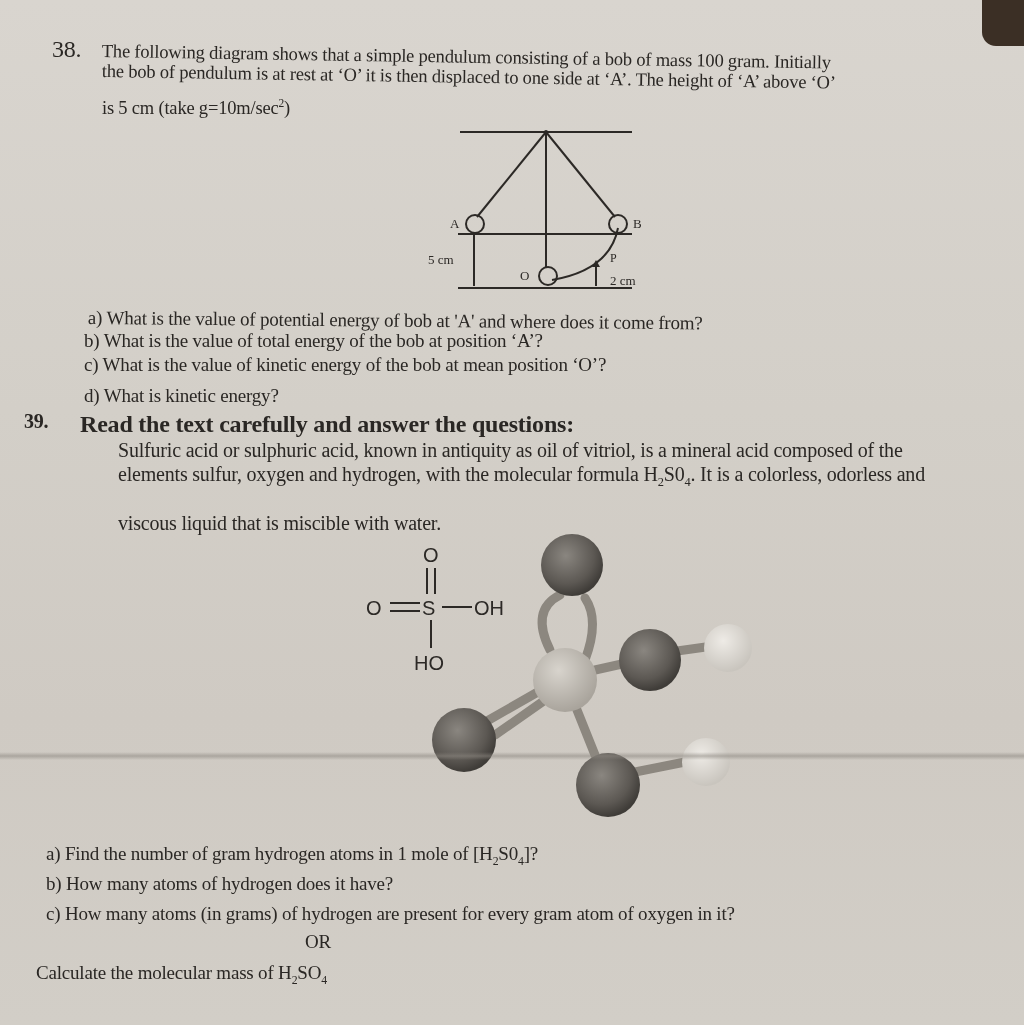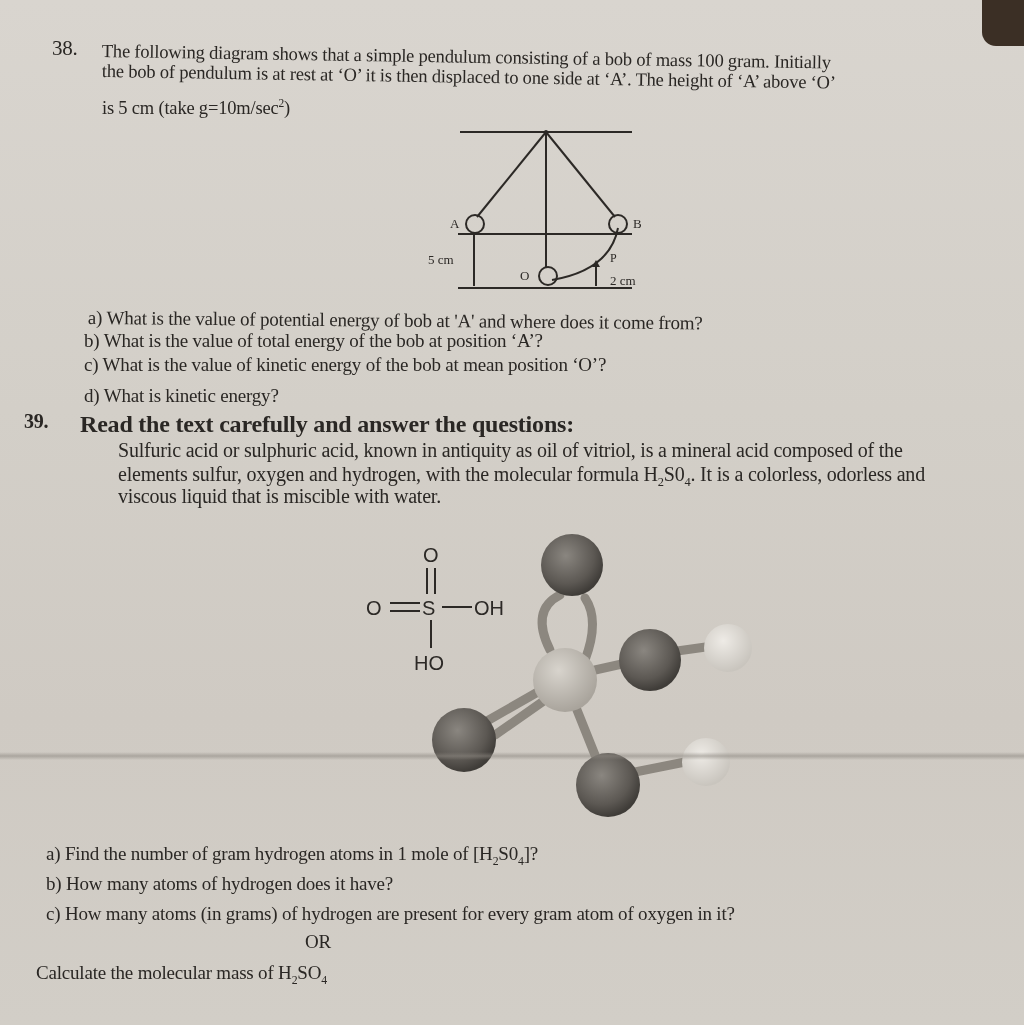--- a/index.html
+++ b/index.html
@@ -11,21 +11,21 @@
   }
   .fold {
     position: absolute; left: 0; top: 752px; width: 1024px; height: 8px;
     background: linear-gradient(180deg, rgba(150,145,138,0) 0%, rgba(140,135,128,0.55) 50%, rgba(150,145,138,0) 100%);
   }
   .corner-tear {
     position: absolute; right: 0; top: 0; width: 42px; height: 46px;
     background: #3b2f25; border-bottom-left-radius: 14px;
   }
   .txt { position: absolute; white-space: nowrap; letter-spacing: -0.2px; }
-  .qnum { font-size: 21px; }
+  .qnum { font-size: 24px; }
   .q38 { font-size: 18.5px; line-height: 19px; }
   .sub { font-size: 19px; }
   .bold { font-weight: bold; margin-top: 10px; }
   .para { font-size: 20px; line-height: 22px; margin-left: 42px; }
   sub, sup { font-size: 62%; }
   .diagram { position: absolute; left: 420px; top: 120px; }
   .molecule { position: absolute; left: 350px; top: 530px; }
 </style>
 </head>
 <body>
@@ -66,21 +66,21 @@
 
 <div class="txt sub" style="left:88px; top:307px; transform:rotate(0.5deg); transform-origin:left top;"><span>a)</span> <span>What is the value of potential energy of bob at 'A' and where does it come from?</span></div>
 <div class="txt sub" style="left:84px; top:330px;"><span>b)</span> <span>What is the value of total energy of the bob at position ‘A’?</span></div>
 <div class="txt sub" style="left:84px; top:354px;"><span>c)</span> <span>What is the value of kinetic energy of the bob at mean position ‘O’?</span></div>
 <div class="txt sub" style="left:84px; top:385px;"><span>d)</span> <span>What is kinetic energy?</span></div>
 
 <div class="txt qnum bold" style="left:24px; top:400px; font-size:20px;">39.</div>
 <div class="txt bold" style="left:80px; top:401px; font-size:24px;">Read the text carefully and answer the questions:</div>
 <div class="txt para" style="left:76px; top:439px;">Sulfuric acid or sulphuric acid, known in antiquity as oil of vitriol, is a mineral acid composed of the</div>
 <div class="txt para" style="left:76px; top:463px;"><span>elements sulfur, oxygen and hydrogen, with the molecular formula H</span><sub>2</sub><span>S0</span><sub>4</sub><span>. It is a colorless, odorless and</span></div>
-<div class="txt para" style="left:76px; top:485px;">viscous liquid that is miscible with water.</div>
+<div class="txt para" style="left:76px; top:512px;">viscous liquid that is miscible with water.</div>
 
 <div class="molecule">
   <svg width="420" height="300" viewBox="0 0 420 300">
     <defs>
       <radialGradient id="gDark" cx="40%" cy="35%" r="65%">
         <stop offset="0%" stop-color="#8a8680"></stop>
         <stop offset="70%" stop-color="#5c5853"></stop>
         <stop offset="100%" stop-color="#3f3c38"></stop>
       </radialGradient>
       <radialGradient id="gLight" cx="40%" cy="35%" r="65%">

